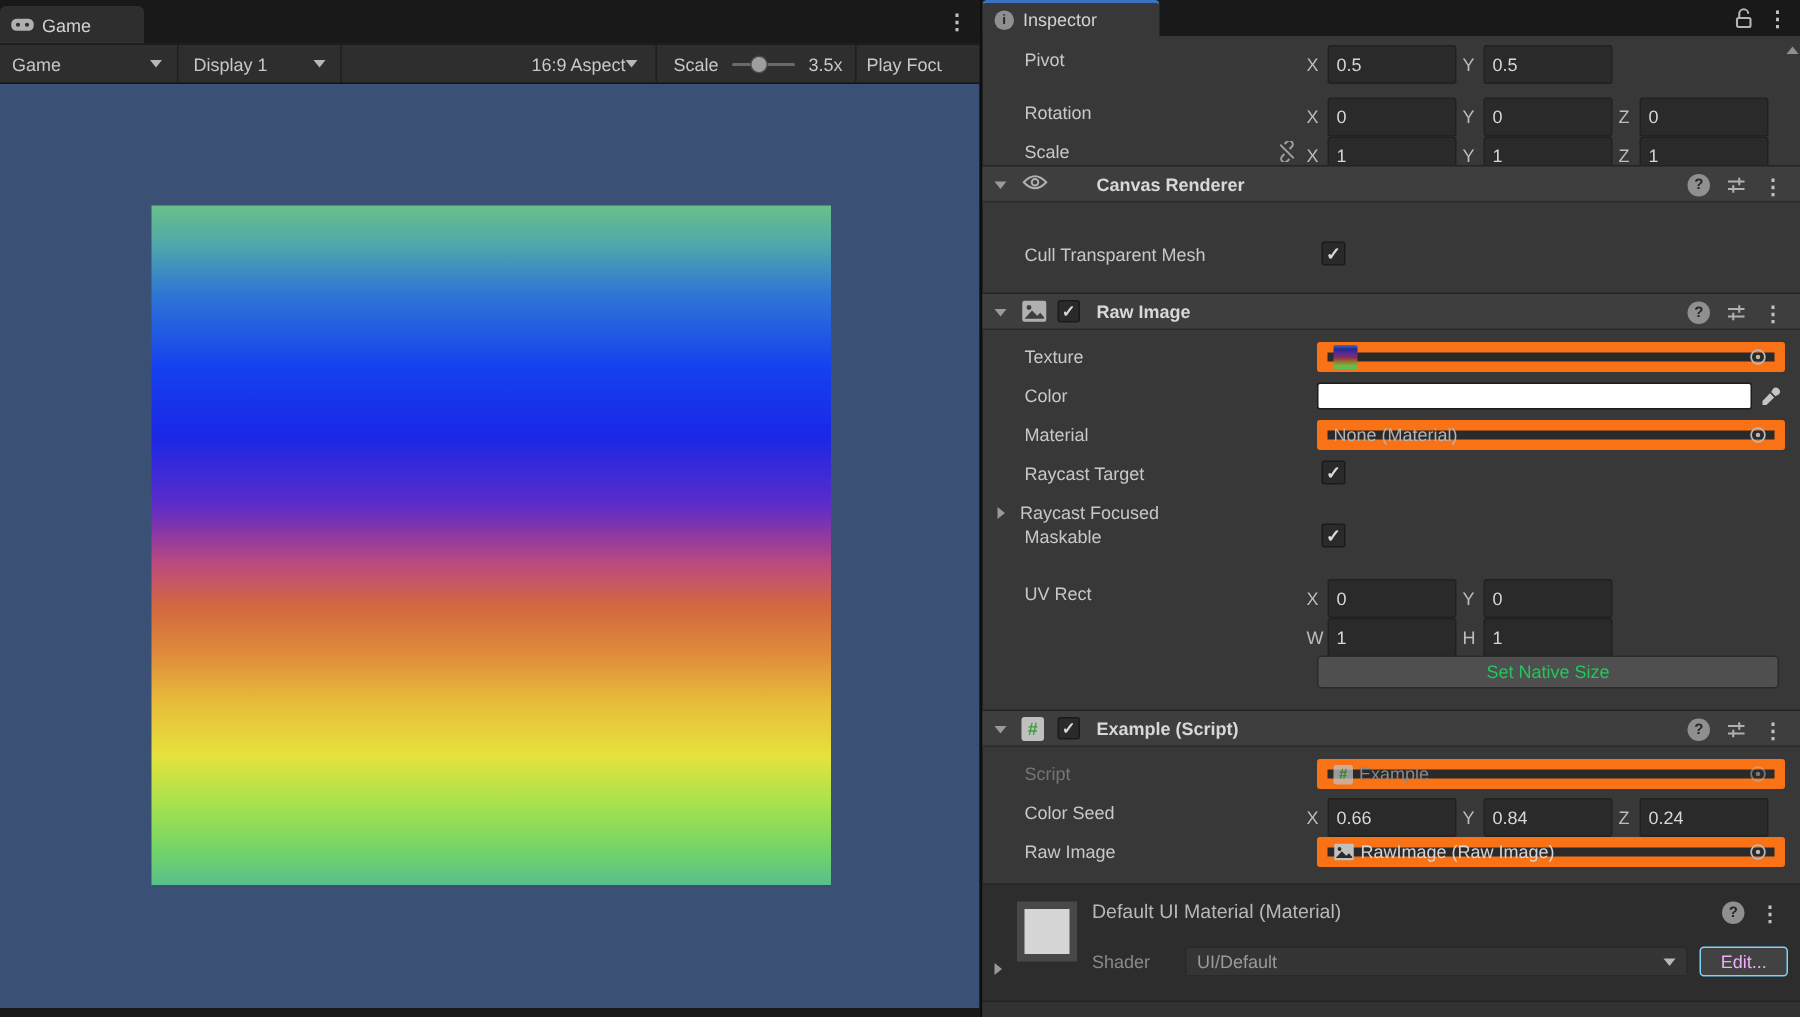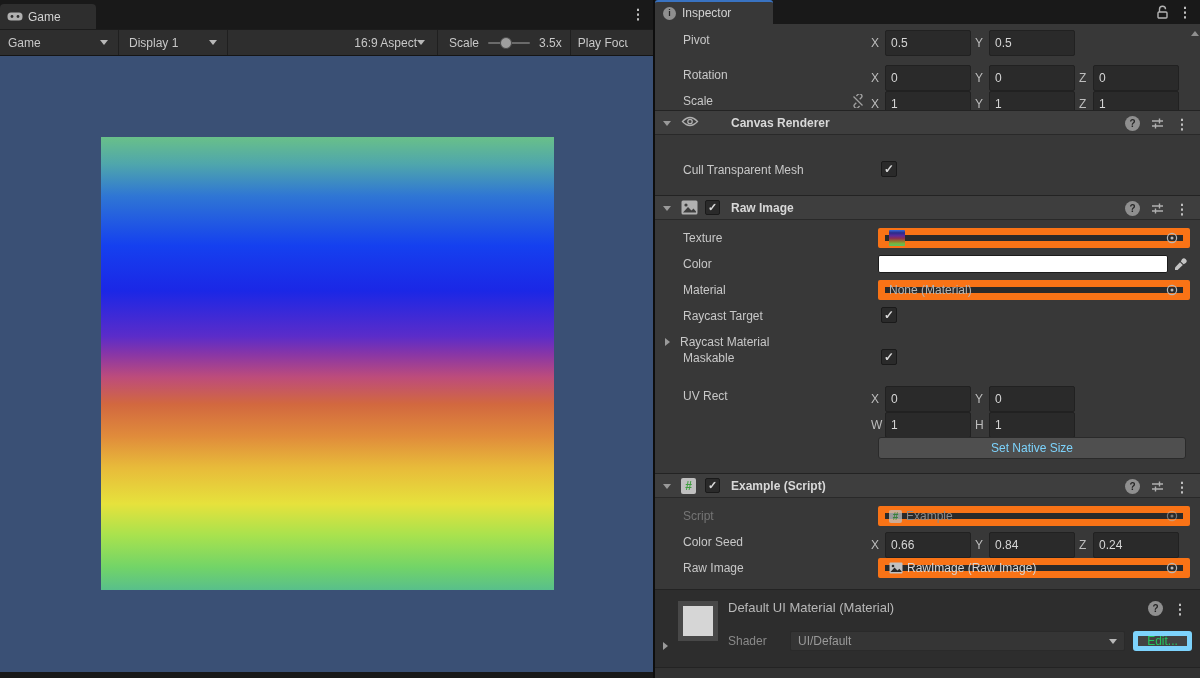--- a/index.html
+++ b/index.html
@@ -46,21 +46,21 @@
   .foldout-open{width:0;height:0;border-left:4px solid transparent;border-right:4px solid transparent;border-top:5px solid #9a9a9a;}
   .foldout-closed{width:0;height:0;border-top:4px solid transparent;border-bottom:4px solid transparent;border-left:5px solid #9a9a9a;}
 
   .sec-header{position:absolute;left:0;width:100%;height:25px;background:#3e3e3e;border-top:1px solid #232323;border-bottom:1px solid #292929;}
   .sec-header .fo{position:absolute;left:8px;top:10px;}
   .sec-header .icon-slot{position:absolute;left:26px;top:4px;}
   .sec-header .cb{position:absolute;left:50px;top:4px;width:15px;height:15px;background:#2a2a2a;border:1px solid #1a1a1a;border-radius:2px;display:flex;align-items:center;justify-content:center;color:#d8d8d8;font-size:11px;font-weight:bold;}
   .sec-title{position:absolute;left:76px;top:5px;font-weight:bold;color:#d8d8d8;}
   .hdr-icons{position:absolute;right:11px;top:5px;display:flex;gap:11px;align-items:center;}
 
-  .btn{background:#4f4f4f;border:1px solid #2a2a2a;border-radius:3px;color:#7dd3fc;display:flex;align-items:center;justify-content:center;}
+  .btn{background:#4f4f4f;border:1px solid #2a2a2a;border-radius:3px;color:#22c55e;display:flex;align-items:center;justify-content:center;}
   #set-native-size{position:absolute;left:223px;top:437px;width:308px;height:22px;}
 
   .script-icon{display:inline-flex;align-items:center;justify-content:center;background:#c0c0c0;border-radius:2px;color:#3f9e3f;font-weight:bold;}
   .script-icon.lg{width:15px;height:16px;font-size:12px;}
   .script-icon.sm{width:13px;height:13px;font-size:10px;}
 
   
   #color-swatch{position:absolute;left:223px;top:1px;width:290px;height:18px;background:#ffffff;border:1px solid #1c1c1c;border-radius:2px;}
   #eyedropper-btn{position:absolute;left:516px;top:1px;width:19px;height:18px;display:flex;align-items:center;justify-content:center;}
 
@@ -68,21 +68,21 @@
     background:linear-gradient(180deg,#3668d8 0%,#2a2a88 18%,#5c2a9a 36%,#8a2e52 52%,#9a6a2e 68%,#7ab23c 84%,#54c464 100%);}
 
   
   #material-footer{position:absolute;left:0;top:589px;width:100%;height:78px;background:#2d2d2d;border-top:1px solid #232323;}
   #mat-preview{position:absolute;left:23px;top:11px;width:40px;height:40px;background:#484848;display:flex;align-items:center;justify-content:center;}
   #mat-preview .inner{width:30px;height:30px;background:#d6d6d6;}
   #mat-title{position:absolute;left:73px;top:10px;color:#b8b8b8;font-size:13px;}
   #shader-label{position:absolute;left:73px;top:44px;color:#8a8a8a;}
   #shader-dropdown{position:absolute;left:135px;top:41px;width:335px;height:20px;background:#353535;border:1px solid #2a2a2a;border-radius:2px;display:flex;align-items:center;padding:0 7px;color:#9a9a9a;}
   #shader-dropdown .caret{margin-left:auto;}
-  #edit-btn{position:absolute;left:478px;top:41px;width:59px;height:20px;background:#424242;border:5px solid #7dd3fc;border-radius:3px;color:#22c55e;display:flex;align-items:center;justify-content:center;}
+  #edit-btn{position:absolute;left:478px;top:41px;width:59px;height:20px;background:#424242;border:1px solid #7dd3fc;border-radius:3px;color:#f0abfc;display:flex;align-items:center;justify-content:center;}
   #mat-foldout{position:absolute;left:8px;top:52px;}
   #mat-hdr-icons{position:absolute;right:13px;top:11px;display:flex;gap:10px;align-items:center;}
   #bottom-strip{position:absolute;left:0;top:667px;width:100%;height:11px;background:#323232;border-top:1px solid #232323;}
 
   svg{display:block;}
   .nowrap{white-space:nowrap;}
 </style>
 </head>
 <body>
 
@@ -302,21 +302,21 @@
 
     <div class="row" style="top:306px;width:100%;">
       <span class="lbl">Raycast Target</span>
       <span class="checkbox">
           <span>✓</span>
         </span>
     </div>
 
     <div class="row" style="top:332px;width:100%;">
       <span style="position:absolute;left:10px;top:6px;" class="foldout-closed"></span>
-      <span class="lbl" style="left:25px;">Raycast Material</span>
+      <span class="lbl" style="left:25px;">Raycast Focused</span>
     </div>
 
     <div class="row" style="top:348px;width:100%;">
       <span class="lbl">Maskable</span>
       <span class="checkbox">
           <span>✓</span>
         </span>
     </div>
 
     <div class="row" style="top:386px;width:100%;">

